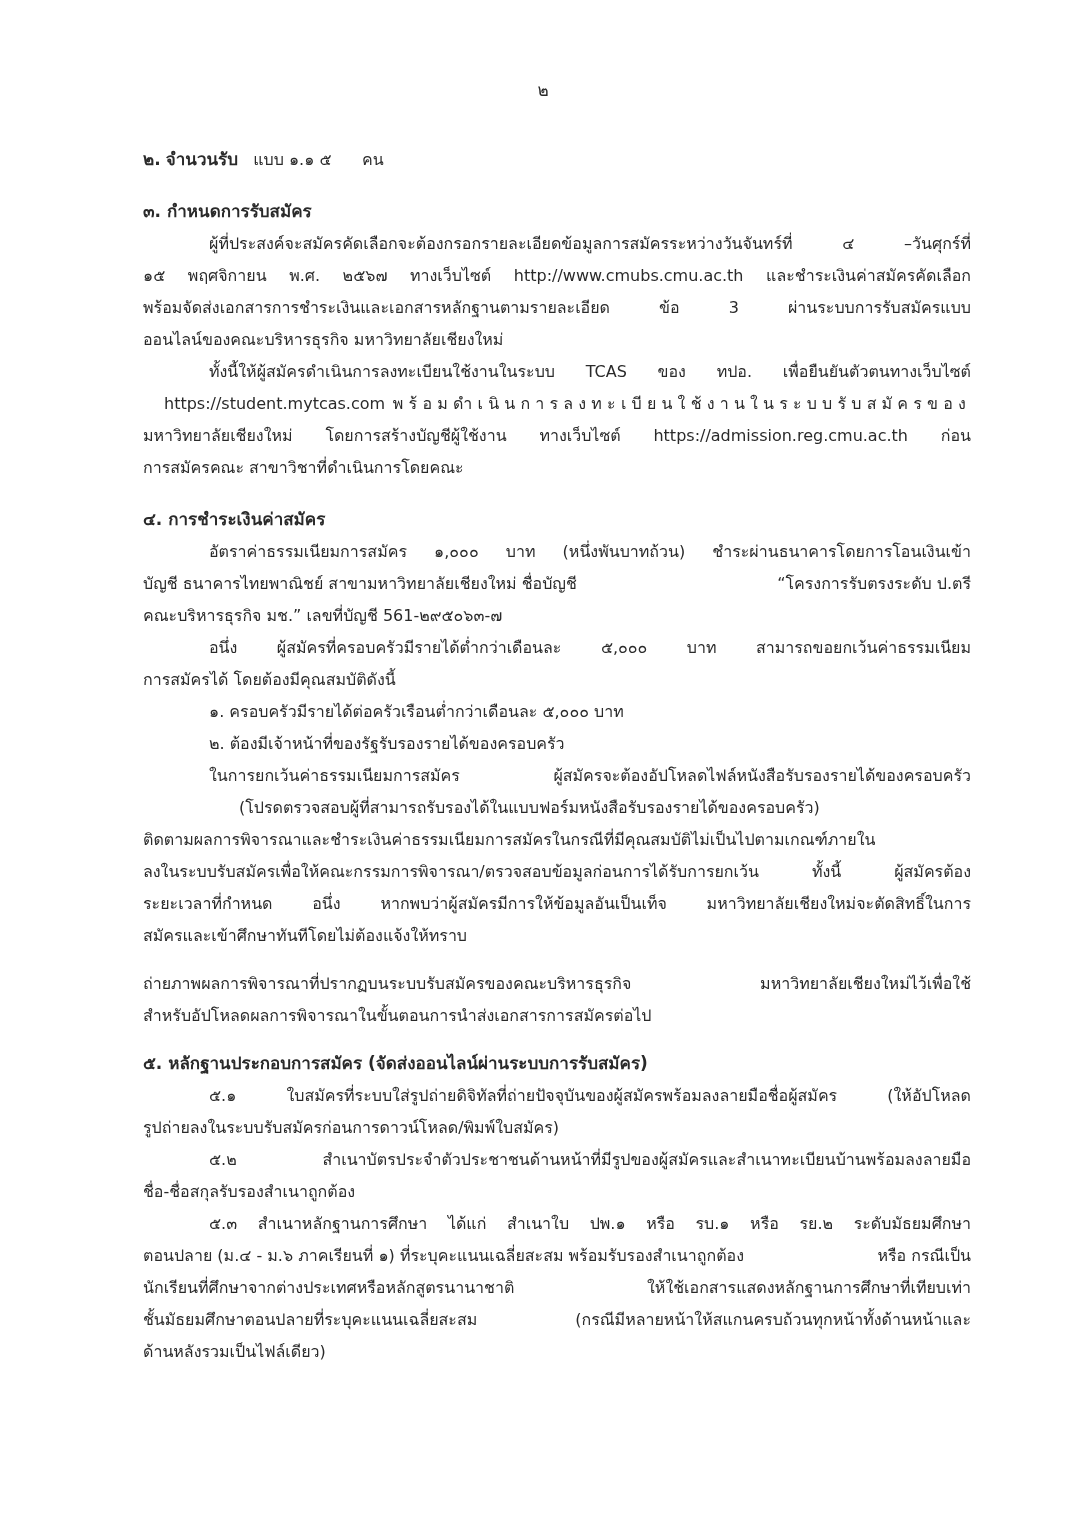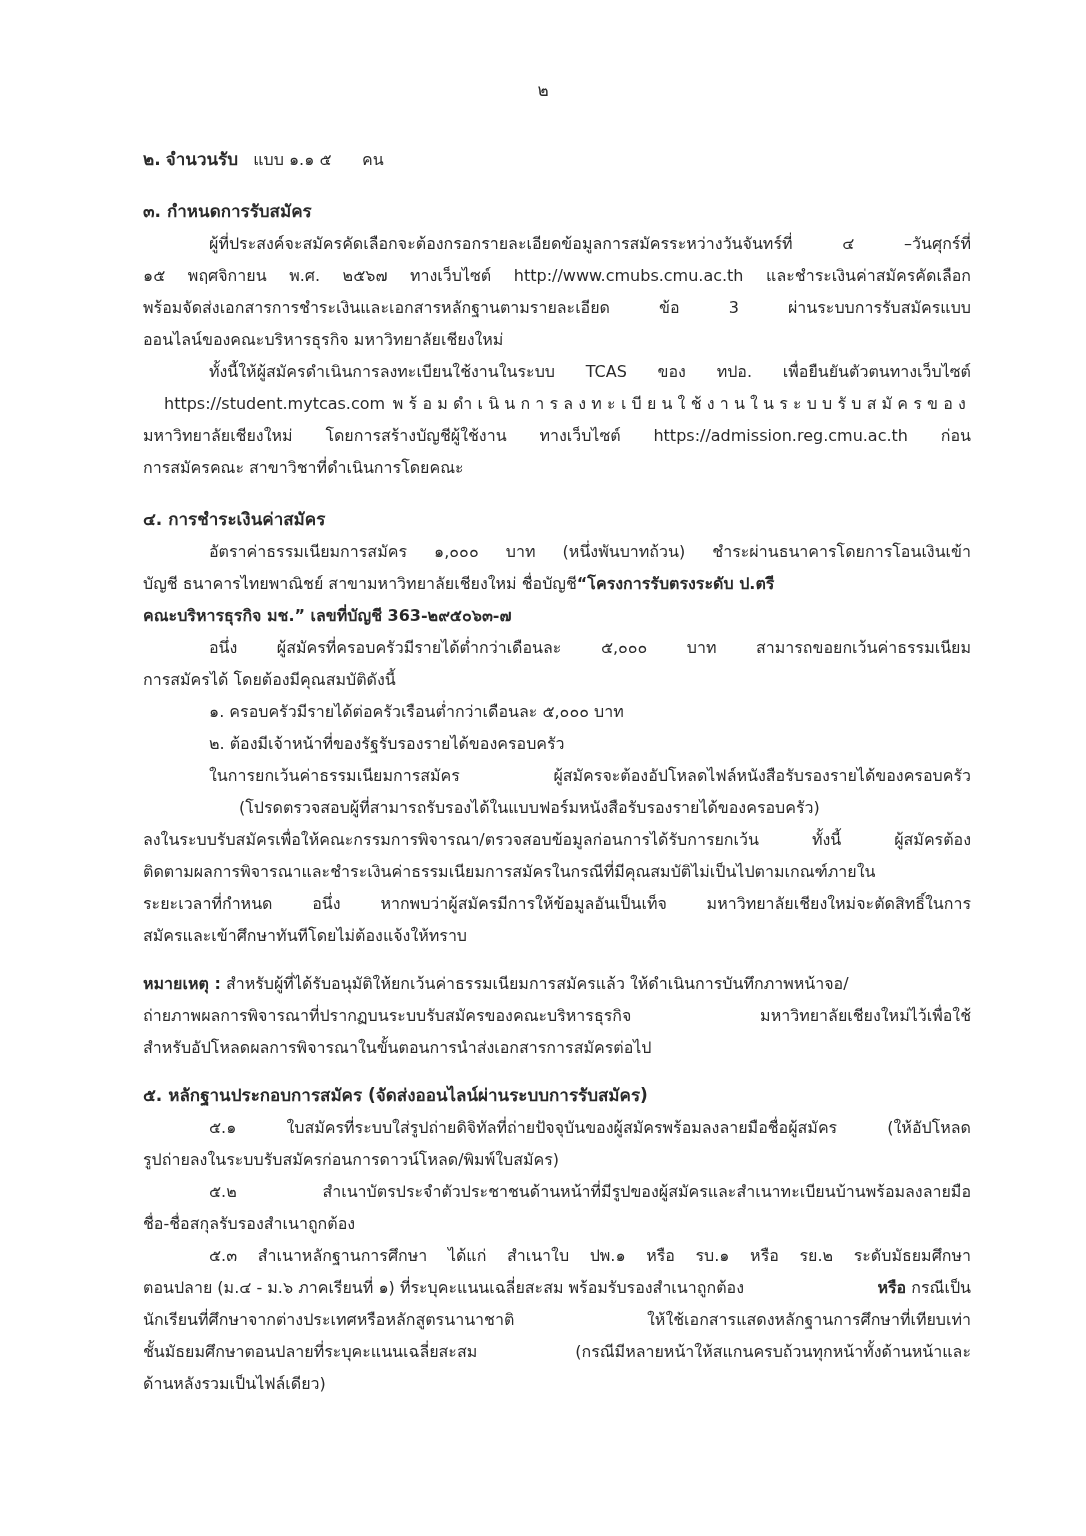--- a/index.html
+++ b/index.html
@@ -14,21 +14,21 @@
   }
   .doc {
     position: absolute; left: 143px; top: 146px; width: 828px;
     font-size: 16px; line-height: 27px;
   }
   .line { white-space: nowrap; overflow: hidden; height: 32px; }
   .just { text-align: justify; text-align-last: justify; white-space: normal; }
   .ind1 { padding-left: 66px; }
   .ind2 { padding-left: 66px; }
   .ind3 { padding-left: 96px; }
-  b, .b { font-weight: bold; }
+  b, .b { font-weight: normal; }
   .h { font-weight: bold; font-size: 17px; }
   .gap-sm { height: 16px; }
   .gap-md { height: 20px; }
   .spaced { letter-spacing: 5.2px; }
 </style>
 </head>
 <body>
 
 <div class="page-num">๒</div>
 
@@ -53,42 +53,38 @@
     <span>https://student.mytcas.com</span>
     <span class="spaced">พร้อมดำเนินการลงทะเบียนใช้งานในระบบรับสมัครของ</span>
   </div>
   <div class="line just">มหาวิทยาลัยเชียงใหม่ โดยการสร้างบัญชีผู้ใช้งาน ทางเว็บไซต์ https://admission.reg.cmu.ac.th ก่อน</div>
   <div class="line">การสมัครคณะ สาขาวิชาที่ดำเนินการโดยคณะ</div>
 
   <div class="gap-md"></div>
 
   <div class="line h">๔. การชำระเงินค่าสมัคร</div>
   <div class="line just ind1">อัตราค่าธรรมเนียมการสมัคร ๑,๐๐๐ บาท (หนึ่งพันบาทถ้วน) ชำระผ่านธนาคารโดยการโอนเงินเข้า</div>
-  <div class="line" style="display:flex;justify-content:flex-start;">
+  <div class="line" style="display:flex;justify-content:space-between;">
     <span>บัญชี ธนาคารไทยพาณิชย์ สาขามหาวิทยาลัยเชียงใหม่ ชื่อบัญชี</span>
     <span class="b">“โครงการรับตรงระดับ ป.ตรี</span>
   </div>
-  <div class="line b">คณะบริหารธุรกิจ มช.” เลขที่บัญชี  363-๒๙๕๐๖๓-๗</div>
+  <div class="line b">คณะบริหารธุรกิจ มช.” เลขที่บัญชี  561-๒๙๕๐๖๓-๗</div>
   <div class="line just ind1">อนึ่ง  ผู้สมัครที่ครอบครัวมีรายได้ต่ำกว่าเดือนละ  ๕,๐๐๐  บาท  สามารถขอยกเว้นค่าธรรมเนียม</div>
   <div class="line">การสมัครได้ โดยต้องมีคุณสมบัติดังนี้</div>
   <div class="line ind2">๑.  ครอบครัวมีรายได้ต่อครัวเรือนต่ำกว่าเดือนละ ๕,๐๐๐ บาท</div>
   <div class="line ind2">๒.  ต้องมีเจ้าหน้าที่ของรัฐรับรองรายได้ของครอบครัว</div>
   <div class="line just ind1">ในการยกเว้นค่าธรรมเนียมการสมัคร ผู้สมัครจะต้องอัปโหลดไฟล์หนังสือรับรองรายได้ของครอบครัว</div>
   <div class="line ind3">(โปรดตรวจสอบผู้ที่สามารถรับรองได้ในแบบฟอร์มหนังสือรับรองรายได้ของครอบครัว)</div>
+  <div class="line just">ติดตามผลการพิจารณาและชำระเงินค่าธรรมเนียมการสมัครในกรณีที่มีคุณสมบัติไม่เป็นไปตามเกณฑ์ภายใน</div>
   <div class="line just">ลงในระบบรับสมัครเพื่อให้คณะกรรมการพิจารณา/ตรวจสอบข้อมูลก่อนการได้รับการยกเว้น ทั้งนี้ ผู้สมัครต้อง</div>
-  <div class="line just">ติดตามผลการพิจารณาและชำระเงินค่าธรรมเนียมการสมัครในกรณีที่มีคุณสมบัติไม่เป็นไปตามเกณฑ์ภายใน</div>
   <div class="line just">ระยะเวลาที่กำหนด อนึ่ง หากพบว่าผู้สมัครมีการให้ข้อมูลอันเป็นเท็จ มหาวิทยาลัยเชียงใหม่จะตัดสิทธิ์ในการ</div>
   <div class="line">สมัครและเข้าศึกษาทันทีโดยไม่ต้องแจ้งให้ทราบ</div>
 
   <div class="gap-sm"></div>
 
-  <div class="line">
-    <span class="b">หมายเหตุ :</span>
-    <span>สำหรับผู้ที่ได้รับอนุมัติให้ยกเว้นค่าธรรมเนียมการสมัครแล้ว ให้ดำเนินการบันทึกภาพหน้าจอ/</span>
-  </div>
   <div class="line just">ถ่ายภาพผลการพิจารณาที่ปรากฏบนระบบรับสมัครของคณะบริหารธุรกิจ มหาวิทยาลัยเชียงใหม่ไว้เพื่อใช้</div>
   <div class="line">สำหรับอัปโหลดผลการพิจารณาในขั้นตอนการนำส่งเอกสารการสมัครต่อไป</div>
 
   <div class="gap-sm"></div>
 
   <div class="line h">๕.  หลักฐานประกอบการสมัคร (จัดส่งออนไลน์ผ่านระบบการรับสมัคร)</div>
   <div class="line just ind1">๕.๑ ใบสมัครที่ระบบใส่รูปถ่ายดิจิทัลที่ถ่ายปัจจุบันของผู้สมัครพร้อมลงลายมือชื่อผู้สมัคร (ให้อัปโหลด</div>
   <div class="line">รูปถ่ายลงในระบบรับสมัครก่อนการดาวน์โหลด/พิมพ์ใบสมัคร)</div>
   <div class="line just ind1">๕.๒ สำเนาบัตรประจำตัวประชาชนด้านหน้าที่มีรูปของผู้สมัครและสำเนาทะเบียนบ้านพร้อมลงลายมือ</div>
   <div class="line">ชื่อ-ชื่อสกุลรับรองสำเนาถูกต้อง</div>

